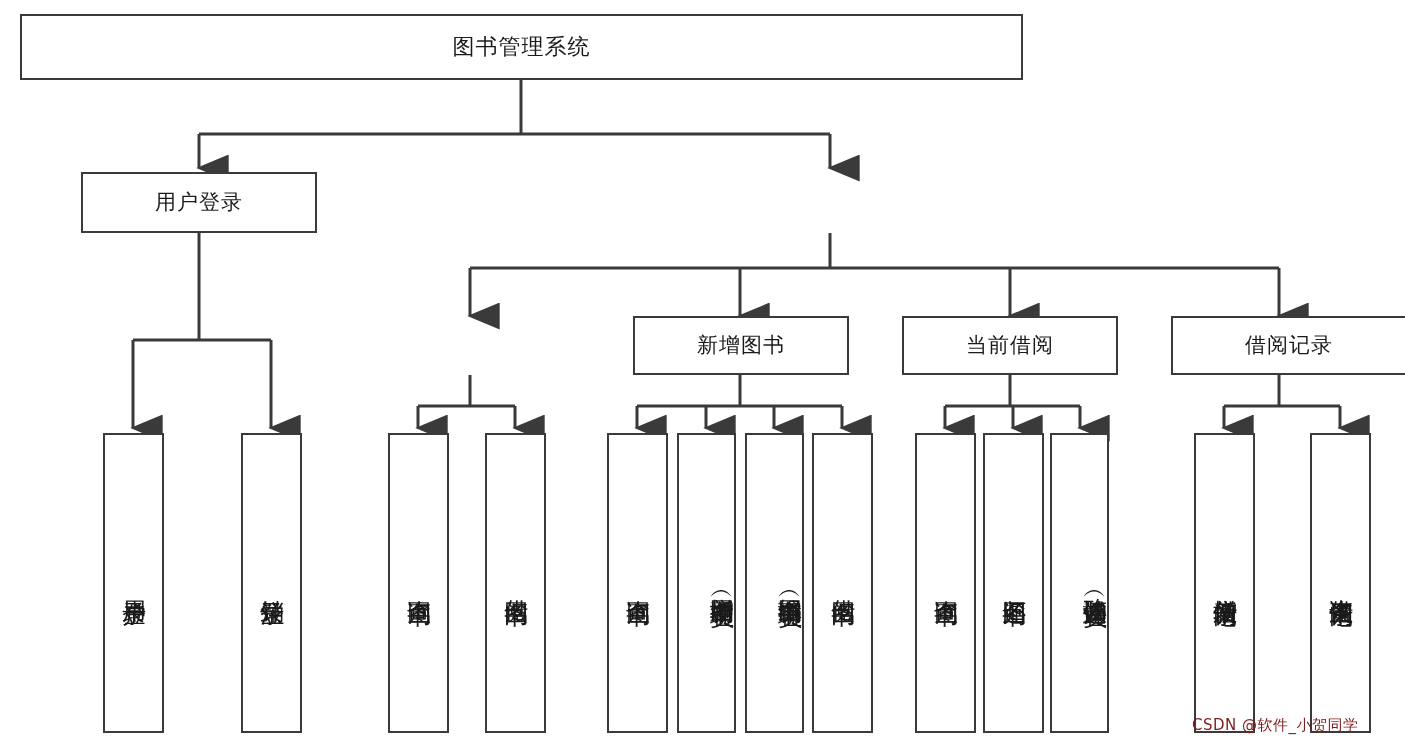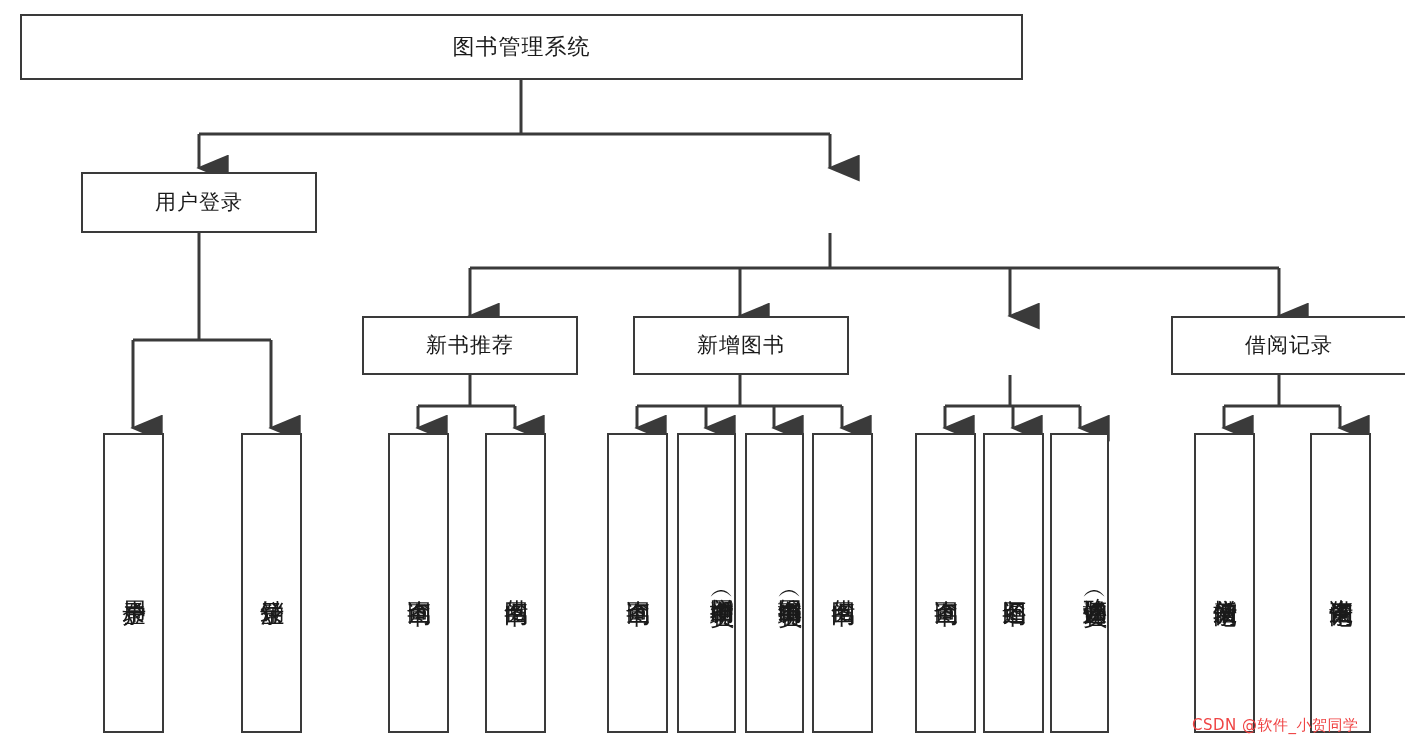--- a/index.html
+++ b/index.html
@@ -48,21 +48,21 @@
     padding-top:14px;
     padding-bottom:14px;
     align-items:flex-start;
     justify-content:center;
   }
   .node.v.center{ align-items:center; }
   .watermark{
     position:absolute;
     z-index:5;
     font-size:15px;
-    color:#ef4444;
+    color:#7f1d1d;
     letter-spacing:0.5px;
     white-space:nowrap;
     font-family:"DejaVu Sans","Liberation Sans",sans-serif;
   }
 </style>
 </head>
 <body>
 
 <div id="canvas">
 
@@ -119,25 +119,25 @@
   </svg>
 
   <div class="node h root" style="left:20px; top:14px; width:1003px; height:66px;">
     <span>图书管理系统</span>
   </div>
 
   <div class="node h" style="left:81px; top:172px; width:236px; height:61px;">
     <span>用户登录</span>
   </div>
 
-  <div class="node h" style="left:362px; top:316px; width:216px; height:59px;">
-    <span>新书推荐</span>
-  </div>
   <div class="node h" style="left:633px; top:316px; width:216px; height:59px;">
     <span>新增图书</span>
+  </div>
+  <div class="node h" style="left:902px; top:316px; width:216px; height:59px;">
+    <span>当前借阅</span>
   </div>
   <div class="node h" style="left:1171px; top:316px; width:236px; height:59px;">
     <span>借阅记录</span>
   </div>
 
   <div class="node v center" style="left:103px; top:433px; width:61px; height:300px;">
     <span>用户登录</span>
   </div>
   <div class="node v center" style="left:241px; top:433px; width:61px; height:300px;">
     <span>注销登录</span>

